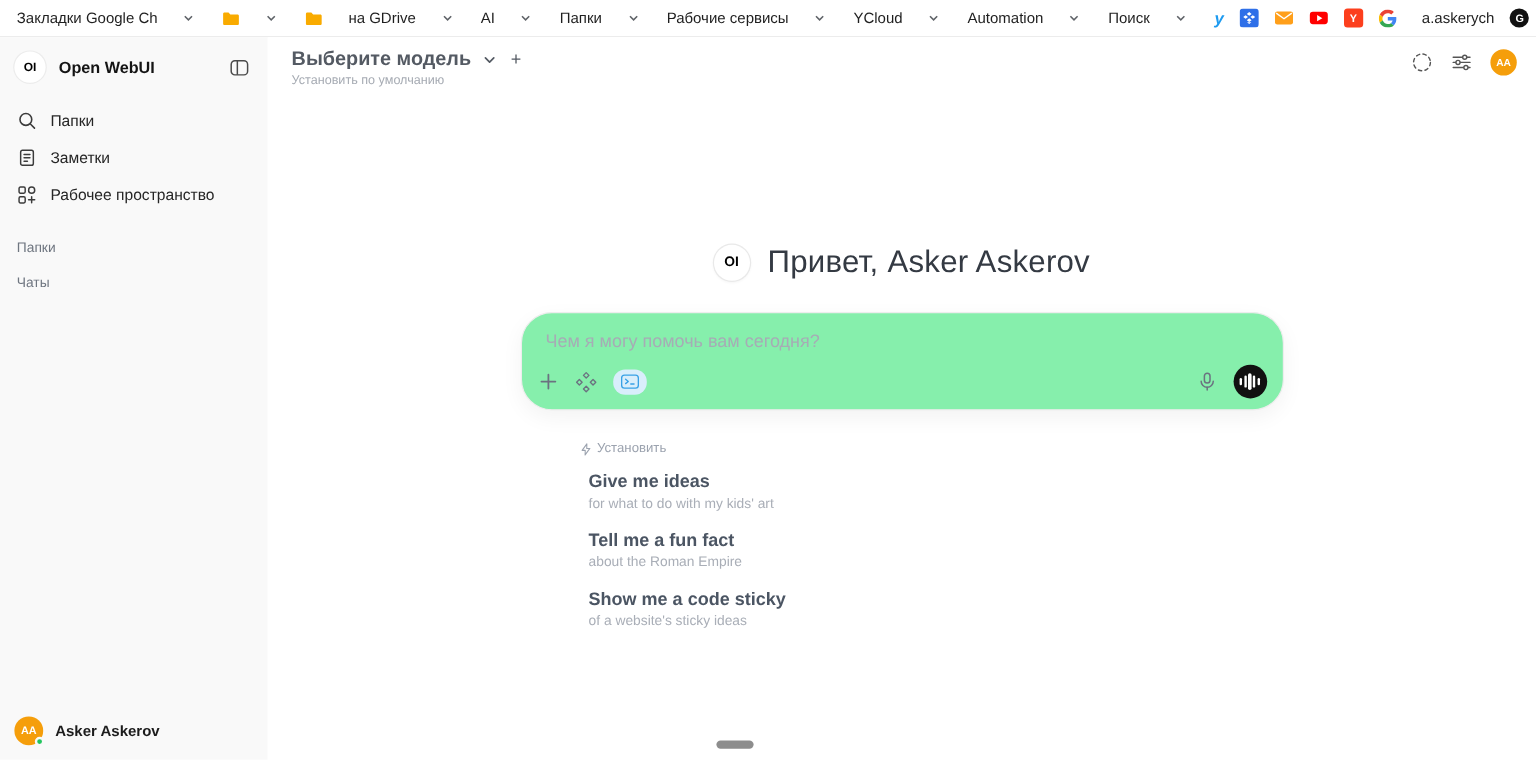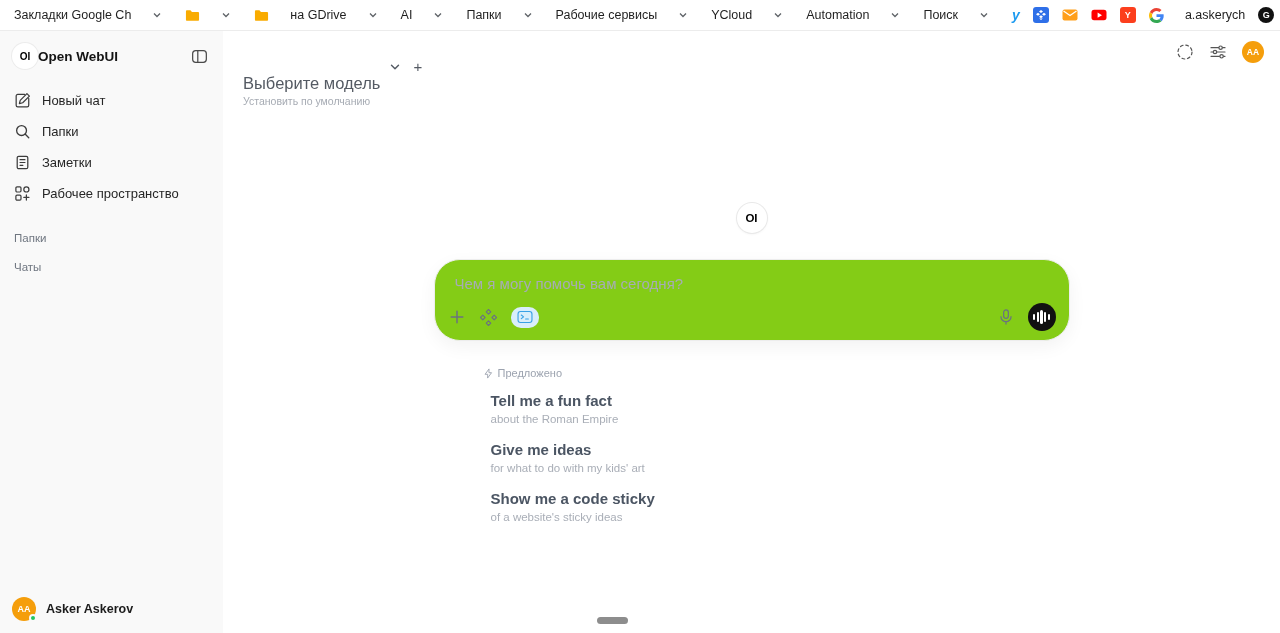--- a/index.html
+++ b/index.html
@@ -16,53 +16,53 @@
          color:#fff; font-size:7.5px; font-weight:700; flex:none; }
   .fav.round { border-radius:50%; }
   .bm-right { margin-left:auto; }
   .chev { flex:none; }
 
   
   .sidebar { position:absolute; top:31px; left:0; width:223px; bottom:0; background:#f9f9f9; }
   .sb-head { display:flex; align-items:center; padding:12px 14px 10px 12px; }
   .sb-logo { width:26px; height:26px; border-radius:50%; background:#fff; box-shadow:0 0 0 1px #ececec;
              display:flex; align-items:center; justify-content:center; font-size:10px; font-weight:800; color:#000; }
-  .sb-appname { font-size:13.5px; font-weight:600; color:#141414; }
+  .sb-appname { margin-left:11px; font-size:13.5px; font-weight:600; color:#141414; }
   .sb-toggle { margin-left:auto; cursor:pointer; display:flex; }
   .sb-nav { padding:6px 8px; }
   .sb-item { display:flex; align-items:center; gap:11px; padding:7px 6px; border-radius:8px;
              font-size:13px; color:#262626; font-weight:500; cursor:pointer; }
   .sb-item svg { flex:none; }
   .sb-section { padding:0 14px; margin-top:17px; font-size:11.5px; color:#6f7680; cursor:pointer; }
   .sb-user { position:absolute; left:0; right:0; bottom:0; padding:10px 12px 12px; display:flex; align-items:center; gap:10px; cursor:pointer; }
   .avatar { border-radius:50%; background:#F59E0B; color:#fff; display:flex; align-items:center; justify-content:center; font-weight:700; }
   .sb-avatar { position:relative; width:24px; height:24px; font-size:9px; flex:none; }
   .status-dot { position:absolute; right:-1px; bottom:-1px; width:8px; height:8px; background:#22C55E;
                 border:2px solid #f9f9f9; border-radius:50%; }
   .sb-username { font-size:12.5px; font-weight:600; color:#1c1c1c; }
 
   
   .main { position:absolute; top:31px; left:223px; right:0; bottom:0; background:#fff; }
   .model-block { position:absolute; top:9px; left:20px; }
   .model-row { display:flex; align-items:center; gap:9px; cursor:pointer; }
-  .model-label { font-size:16.5px; font-weight:400; color:#545a63;margin-top:34px; }
+  .model-label { font-size:16.5px; font-weight:700; color:#545a63; }
   .model-plus { font-size:15px; color:#545a63; margin-left:3px; cursor:pointer; }
   .set-default { margin-top:2px; font-size:10.5px; color:#a6abb3; cursor:pointer; }
   .top-right { position:absolute; top:10px; right:16px; display:flex; align-items:center; gap:15px; }
   .tr-icon { cursor:pointer; display:flex; }
   .tr-avatar { width:22px; height:22px; font-size:8.5px; cursor:pointer; }
 
   .center-col { position:absolute; top:172px; left:50%; transform:translateX(-50%); width:636px; }
   .hero { display:flex; align-items:center; justify-content:center; gap:15px; }
   .hero-logo { width:30px; height:30px; border-radius:50%; background:#fff; flex:none;
                box-shadow:0 0 0 1px #e9e9e9, 0 1px 3px rgba(0,0,0,.07);
                display:flex; align-items:center; justify-content:center; font-size:11.5px; font-weight:800; color:#000; }
   .hero-text { font-size:26px; font-weight:500; color:#343a43; letter-spacing:.2px; }
 
-  .input-box { margin-top:26px; height:82px; background:#84cc16; border:1px solid #ededed; border-radius:26px;
+  .input-box { margin-top:26px; height:82px; background:#86efac; border:1px solid #ededed; border-radius:26px;
                box-shadow:0 6px 18px rgba(0,0,0,.05); position:relative; }
   .chat-input { position:absolute; top:15px; left:20px; width:560px; border:none; outline:none;
                 font-size:15px; color:#333; background:transparent; font-family:"Liberation Sans",sans-serif; }
   .chat-input::placeholder { color:#a6acb5; }
   .input-icons { position:absolute; left:13px; right:13px; bottom:9px; display:flex; align-items:center; }
   .ii-left { display:flex; align-items:center; gap:13px; }
   .ii-right { margin-left:auto; display:flex; align-items:center; gap:13px; }
   .icon-btn { display:flex; align-items:center; justify-content:center; cursor:pointer; }
   .chip { width:28px; height:21px; border-radius:10px; background:#D9EEFB; display:flex; align-items:center; justify-content:center; cursor:pointer; }
   .voice-btn { width:28px; height:28px; border-radius:50%; background:#111; display:flex; align-items:center;
@@ -201,27 +201,20 @@
       <div class="sb-appname">Open WebUI</div>
       <div class="sb-toggle">
         <svg width="19" height="19" viewBox="0 0 20 20" fill="none" stroke="#4a4a4a" stroke-width="1.3">
             <rect x="2.8" y="3.8" width="14.4" height="12.4" rx="3.2"></rect>
             <path d="M8.2 3.8v12.4"></path>
           </svg>
       </div>
     </div>
     <nav class="sb-nav">
       <div class="sb-item">
-        <svg width="17" height="17" viewBox="0 0 18 18" fill="none" stroke="#3c3c3c" stroke-width="1.3" stroke-linecap="round" stroke-linejoin="round">
-            <path d="M15.6 6.8V14a1.7 1.7 0 0 1-1.7 1.7H4A1.7 1.7 0 0 1 2.3 14V4.3A1.7 1.7 0 0 1 4 2.6h7.2"></path>
-            <path d="M13.7 1.7l2.6 2.6L9.2 11.4l-3.5.9.9-3.5z"></path>
-          </svg>
-        <span>Новый чат</span>
-      </div>
-      <div class="sb-item">
         <svg width="17" height="17" viewBox="0 0 18 18" fill="none" stroke="#3c3c3c" stroke-width="1.4" stroke-linecap="round">
             <circle cx="8" cy="8" r="5.2"></circle>
             <path d="M12 12l3.6 3.6"></path>
           </svg>
         <span>Папки</span>
       </div>
       <div class="sb-item">
         <svg width="17" height="17" viewBox="0 0 18 18" fill="none" stroke="#3c3c3c" stroke-width="1.3" stroke-linecap="round" stroke-linejoin="round">
             <rect x="3.4" y="2.4" width="11.2" height="13.2" rx="1.6"></rect>
             <path d="M6.4 6h5.2M6.4 9h5.2M6.4 12h3"></path>
@@ -278,20 +271,21 @@
           </svg>
       </span>
       <div class="avatar tr-avatar">
           <span>AA</span>
         </div>
     </div>
 
     <div class="center-col">
       <div class="hero">
         <div class="hero-logo">OI</div>
+        <div class="hero-text">Привет, Asker Askerov</div>
       </div>
 
       <div class="input-box">
         <input class="chat-input" type="text" placeholder="Чем я могу помочь вам сегодня?" style="">
         <div class="input-icons">
           <div class="ii-left">
             <span class="icon-btn">
               <svg width="18" height="18" viewBox="0 0 18 18" stroke="#6b7280" stroke-width="1.5" stroke-linecap="round">
                   <path d="M9 3.2v11.6M3.2 9h11.6"></path>
                 </svg>
@@ -326,31 +320,31 @@
             </span>
           </div>
         </div>
       </div>
 
       <div class="suggested">
         <div class="sug-label">
           <svg width="9" height="11" viewBox="0 0 10 12" fill="none" stroke="#9ca3af" stroke-width="1" stroke-linejoin="round">
               <path d="M5.6.9 1.2 6.9h2.9L4 11.1l4.4-6H5.5z"></path>
             </svg>
-          <span>Предложено</span>
+          <span>Установить</span>
+        </div>
+        <div class="sug-item">
+          <div class="sug-title">Give me ideas</div>
+          <div class="sug-sub">for what to do with my kids' art</div>
         </div>
         <div class="sug-item">
           <div class="sug-title">Tell me a fun fact</div>
           <div class="sug-sub">about the Roman Empire</div>
         </div>
         <div class="sug-item">
-          <div class="sug-title">Give me ideas</div>
-          <div class="sug-sub">for what to do with my kids' art</div>
-        </div>
-        <div class="sug-item">
           <div class="sug-title">Show me a code sticky</div>
           <div class="sug-sub">of a website's sticky ideas</div>
         </div>
       </div>
     </div>
   </main>
 
   <div class="bottom-pill"></div>
 </div>
 

